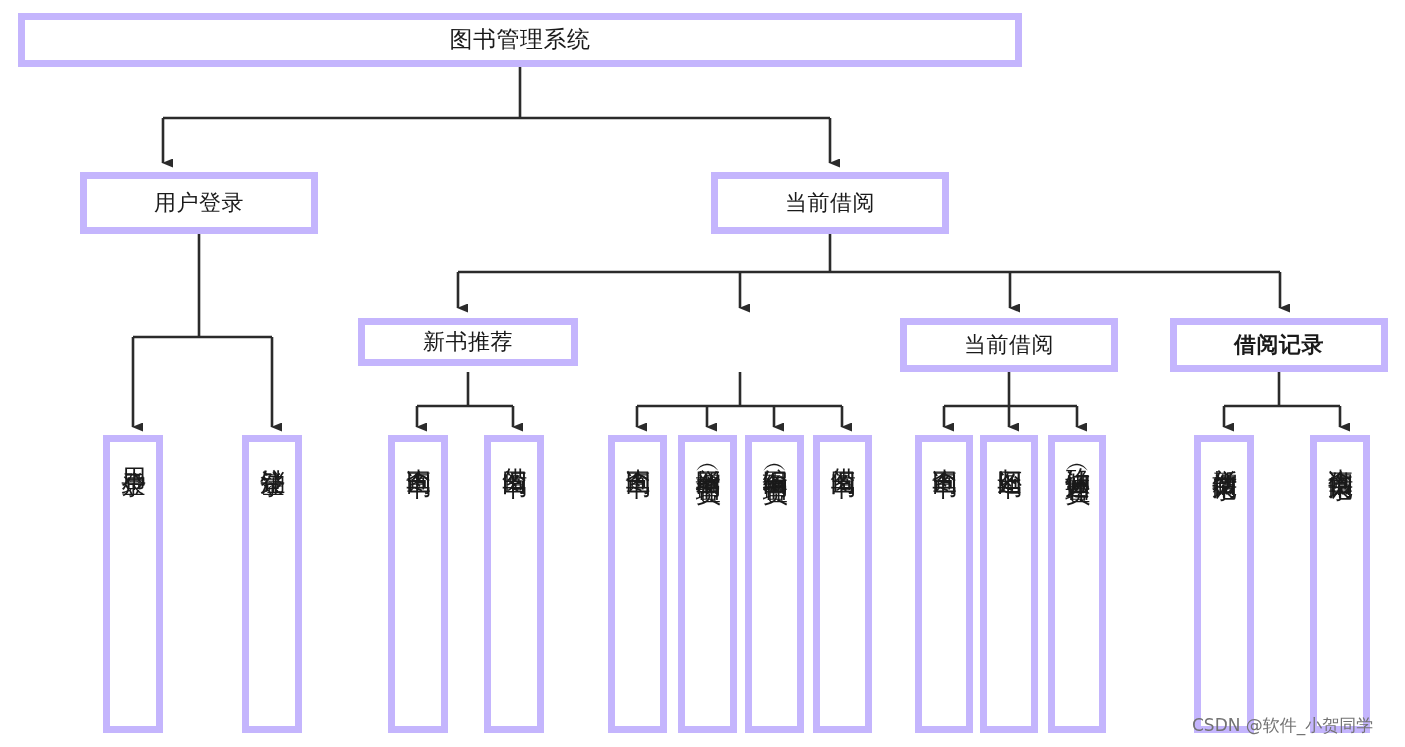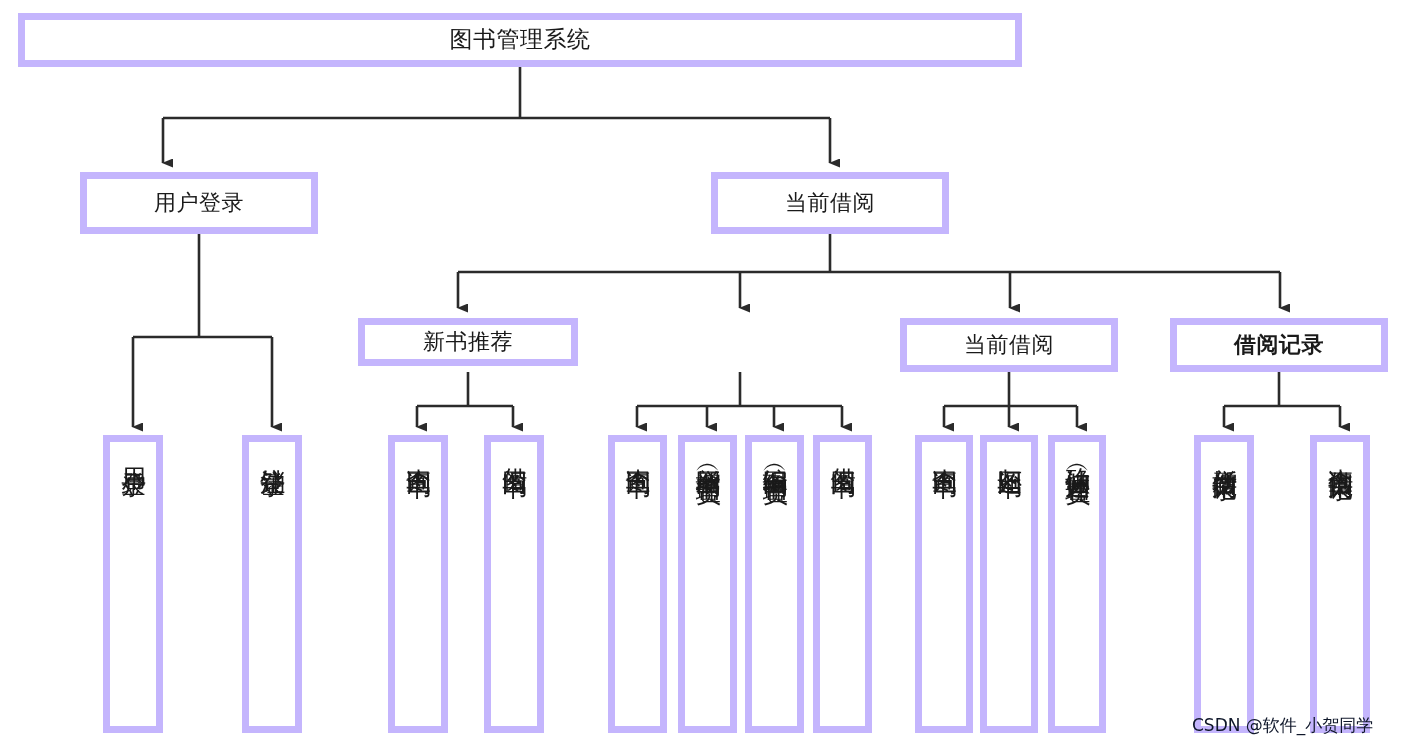--- a/index.html
+++ b/index.html
@@ -63,21 +63,21 @@
     font-size: 25px;
     line-height: 1.05;
     letter-spacing: 2px;
     white-space: nowrap;
   }
   .watermark {
     position: absolute;
     left: 1192px;
     top: 714px;
     font-size: 17px;
-    color: #0f172a;
+    color: #737373;
     white-space: nowrap;
     z-index: 5;
     font-family: "DejaVu Sans", "Liberation Sans", sans-serif;
   }
 </style>
 </head>
 <body>
 
 <div id="diagram-root">
 

